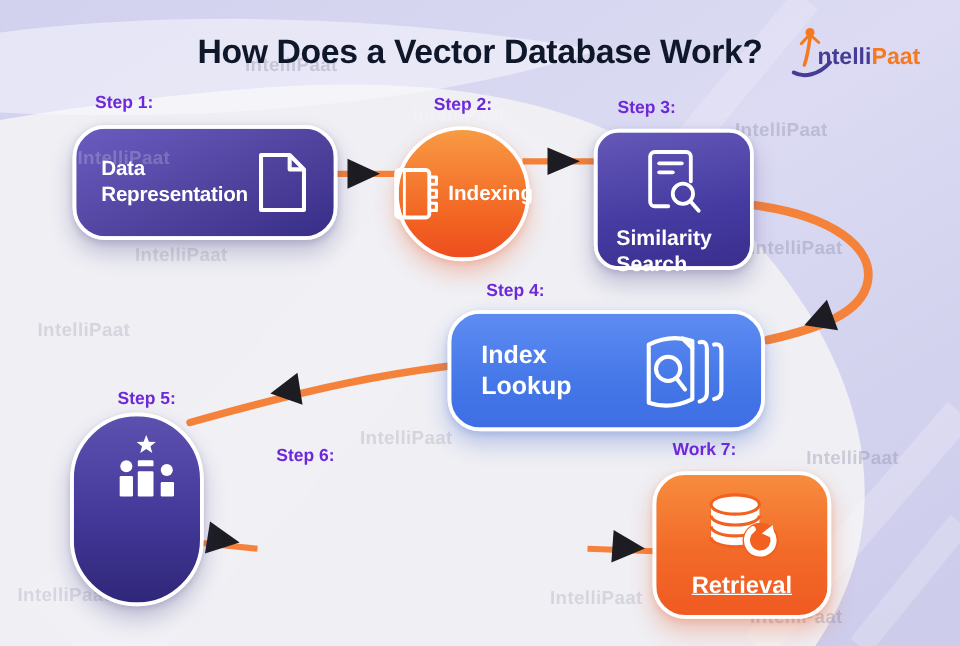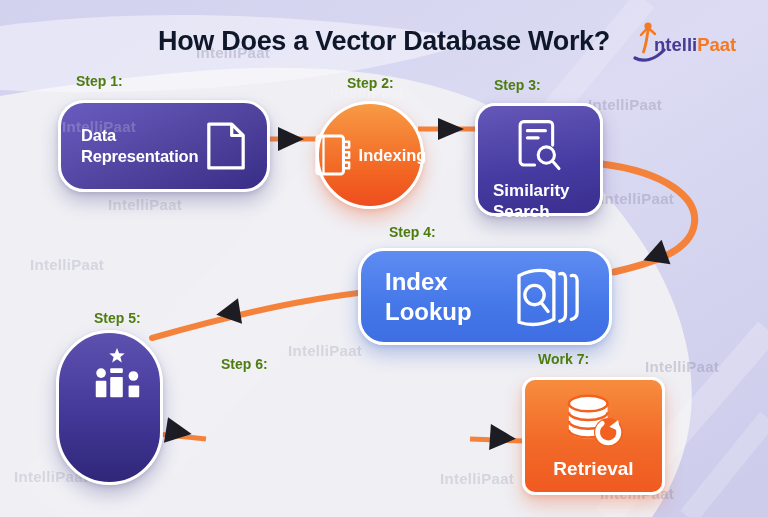--- a/index.html
+++ b/index.html
@@ -12,21 +12,21 @@
   .page-title{position:absolute;left:0;right:0;top:26px;text-align:center;z-index:2;
     font-size:27px;font-weight:bold;color:#0f172a;letter-spacing:-0.3px;}
 
   .logo{position:absolute;left:633px;top:20px;z-index:2;}
 
   .wm{position:absolute;z-index:1;font-size:15px;font-weight:bold;color:rgba(125,125,150,0.22);
     letter-spacing:0.3px;white-space:nowrap;}
   .wm.on-box{z-index:3;color:rgba(255,255,255,0.20);}
   .wm.top-band{color:rgba(120,120,150,0.30);}
 
-  .step-label{position:absolute;z-index:2;font-size:14px;font-weight:bold;color:#4d7c0f;}
+  .step-label{position:absolute;z-index:2;font-size:14px;font-weight:bold;color:#6d28d9;}
 
   .node{position:absolute;z-index:2;border:3px solid #ffffff;box-sizing:border-box;
     display:flex;color:#fff;font-weight:bold;}
   .shadow-purple{box-shadow:0 10px 18px rgba(70,60,130,0.28),0 2px 5px rgba(70,60,130,0.18);}
   .shadow-orange{box-shadow:0 10px 18px rgba(235,90,35,0.30),0 2px 5px rgba(235,90,35,0.18);}
   .shadow-blue{box-shadow:0 10px 18px rgba(55,95,200,0.30),0 2px 5px rgba(55,95,200,0.18);}
 
   .node-1{left:58px;top:100px;width:212px;height:92px;border-radius:26px;
     background:linear-gradient(155deg,#6A5CC0 0%,#50439E 55%,#372D86 100%);
     align-items:center;justify-content:space-between;padding:0 20px;}
@@ -39,40 +39,40 @@
 
   .node-3{left:475px;top:103px;width:128px;height:113px;border-radius:20px;
     background:linear-gradient(170deg,#6458B8 0%,#453AA0 60%,#3A2F8E 100%);
     flex-direction:column;align-items:flex-start;padding:12px 4px 0 15px;}
   .node-3 .icon-wrap{align-self:center;margin-right:10px;}
   .node-3 .node-title{font-size:17px;line-height:1.25;margin-top:6px;}
 
   .node-4{left:358px;top:248px;width:254px;height:97px;border-radius:26px;
     background:linear-gradient(180deg,#5E8CF2 0%,#4577E8 60%,#3E6EE3 100%);
     align-items:center;justify-content:space-between;padding:0 20px 0 24px;}
-  .node-4 .node-title{font-size:24px;line-height:1.25;max-width:120px;}
+  .node-4 .node-title{font-size:20px;line-height:1.25;max-width:120px;}
 
   .node-5{left:56px;top:330px;width:107px;height:155px;border-radius:54px;
     background:linear-gradient(180deg,#5D51B0 0%,#433898 55%,#2F2779 100%);
     flex-direction:column;align-items:flex-start;padding:14px 0 0 18px;}
   .node-5 .icon-wrap{align-self:center;margin-left:-4px;}
   .node-5 .node-title{font-size:15.5px;line-height:1.35;margin-top:5px;}
 
   .node-6{left:203px;top:382px;width:269px;height:110px;border-radius:26px;
     background:linear-gradient(150deg,#6557BC 0%,#4A3DA5 50%,#2E2577 100%);
     align-items:center;justify-content:space-between;padding:0 22px;}
   .node-6 .node-title{font-size:19px;line-height:1.25;max-width:170px;}
   .approx-circle{width:54px;height:54px;border-radius:50%;background:#fff;
     display:flex;align-items:center;justify-content:center;}
   .approx-circle span{font-family:"DejaVu Sans",sans-serif;font-size:30px;font-weight:bold;
     color:#433796;line-height:1;margin-top:-2px;}
 
-  .node-7{left:522px;top:377px;width:143px;height:118px;border-radius:13px;
+  .node-7{left:522px;top:377px;width:143px;height:118px;border-radius:26px;
     background:linear-gradient(180deg,#F78C3E 0%,#F26A28 55%,#F05A22 100%);
-    flex-direction:column;align-items:center;justify-content:center;gap:8px;}
+    flex-direction:column;align-items:center;justify-content:center;gap:8px;text-decoration:underline;}
   .node-7 .node-title{font-size:19px;}
 
   .icon-wrap{display:flex;align-items:center;justify-content:center;}
 </style>
 </head>
 <body>
 
 <div class="canvas">
 
   <svg class="layer bg-svg" width="768" height="517" viewBox="0 0 768 517">

